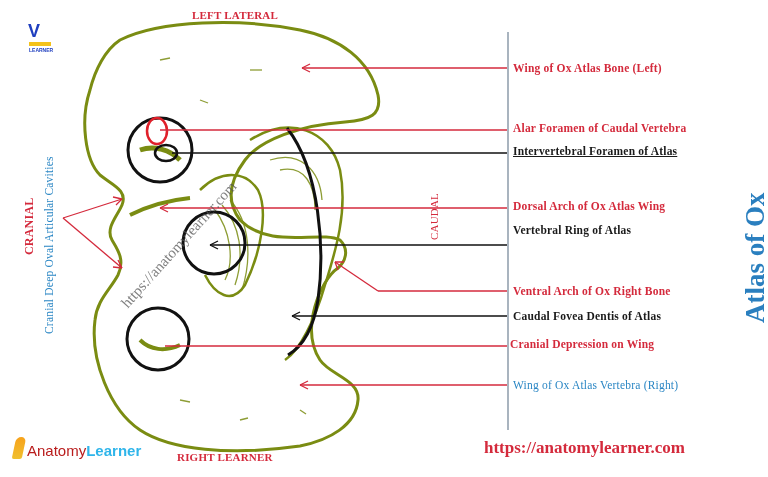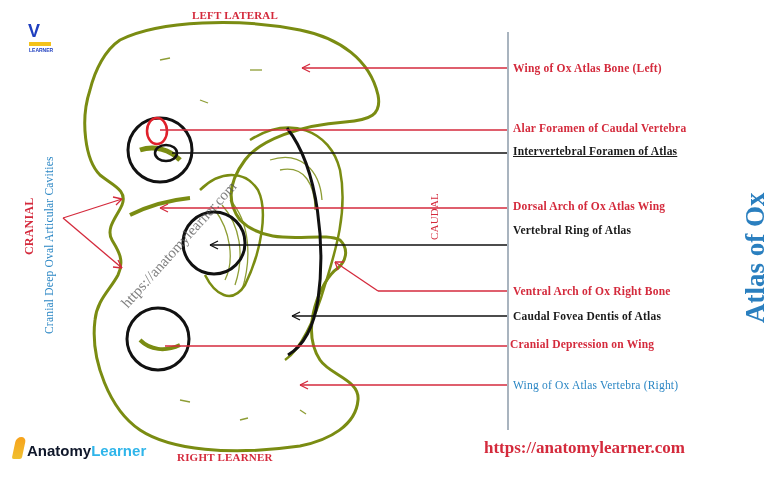--- a/index.html
+++ b/index.html
@@ -97,15 +97,15 @@
 <div class="lbl blk" style="left:513px; top:310px;">Caudal Fovea Dentis of Atlas</div>
 <div class="lbl red" style="left:510px; top:338px;">Cranial Depression on Wing</div>
 <div class="lbl blu" style="left:513px; top:379px; font-weight:normal;">Wing of Ox Atlas Vertebra (Right)</div>
 
 <div class="abs rot" style="left:740px; top:323px; font-family:'Liberation Serif',serif; font-weight:bold; font-size:27px; color:#2a7fbf;">Atlas of Ox</div>
 
 <div class="abs" style="left:484px; top:438px; font-family:'Liberation Serif',serif; font-weight:bold; font-size:17px; color:#d42a3c;">https://anatomylearner.com</div>
 
 <div class="abs" style="left:14px; top:437px; display:flex; align-items:flex-end;">
   <span style="display:inline-block; width:10px; height:22px; margin-right:3px; background:linear-gradient(#f7a21b,#f0c030); border-radius:5px 5px 2px 2px; transform:skewX(-12deg);"></span>
-  <span style="font-family:'Liberation Sans',sans-serif; font-weight:bold; font-size:15px; color:#0f172a;">Anatomy</span>
+  <span style="font-family:'Liberation Sans',sans-serif; font-weight:normal; font-size:15px; color:#b91c1c;">Anatomy</span>
   <span style="font-family:'Liberation Sans',sans-serif; font-weight:bold; font-size:15px; color:#2fb5ea;">Learner</span>
 </div>
 
 </body></html>

